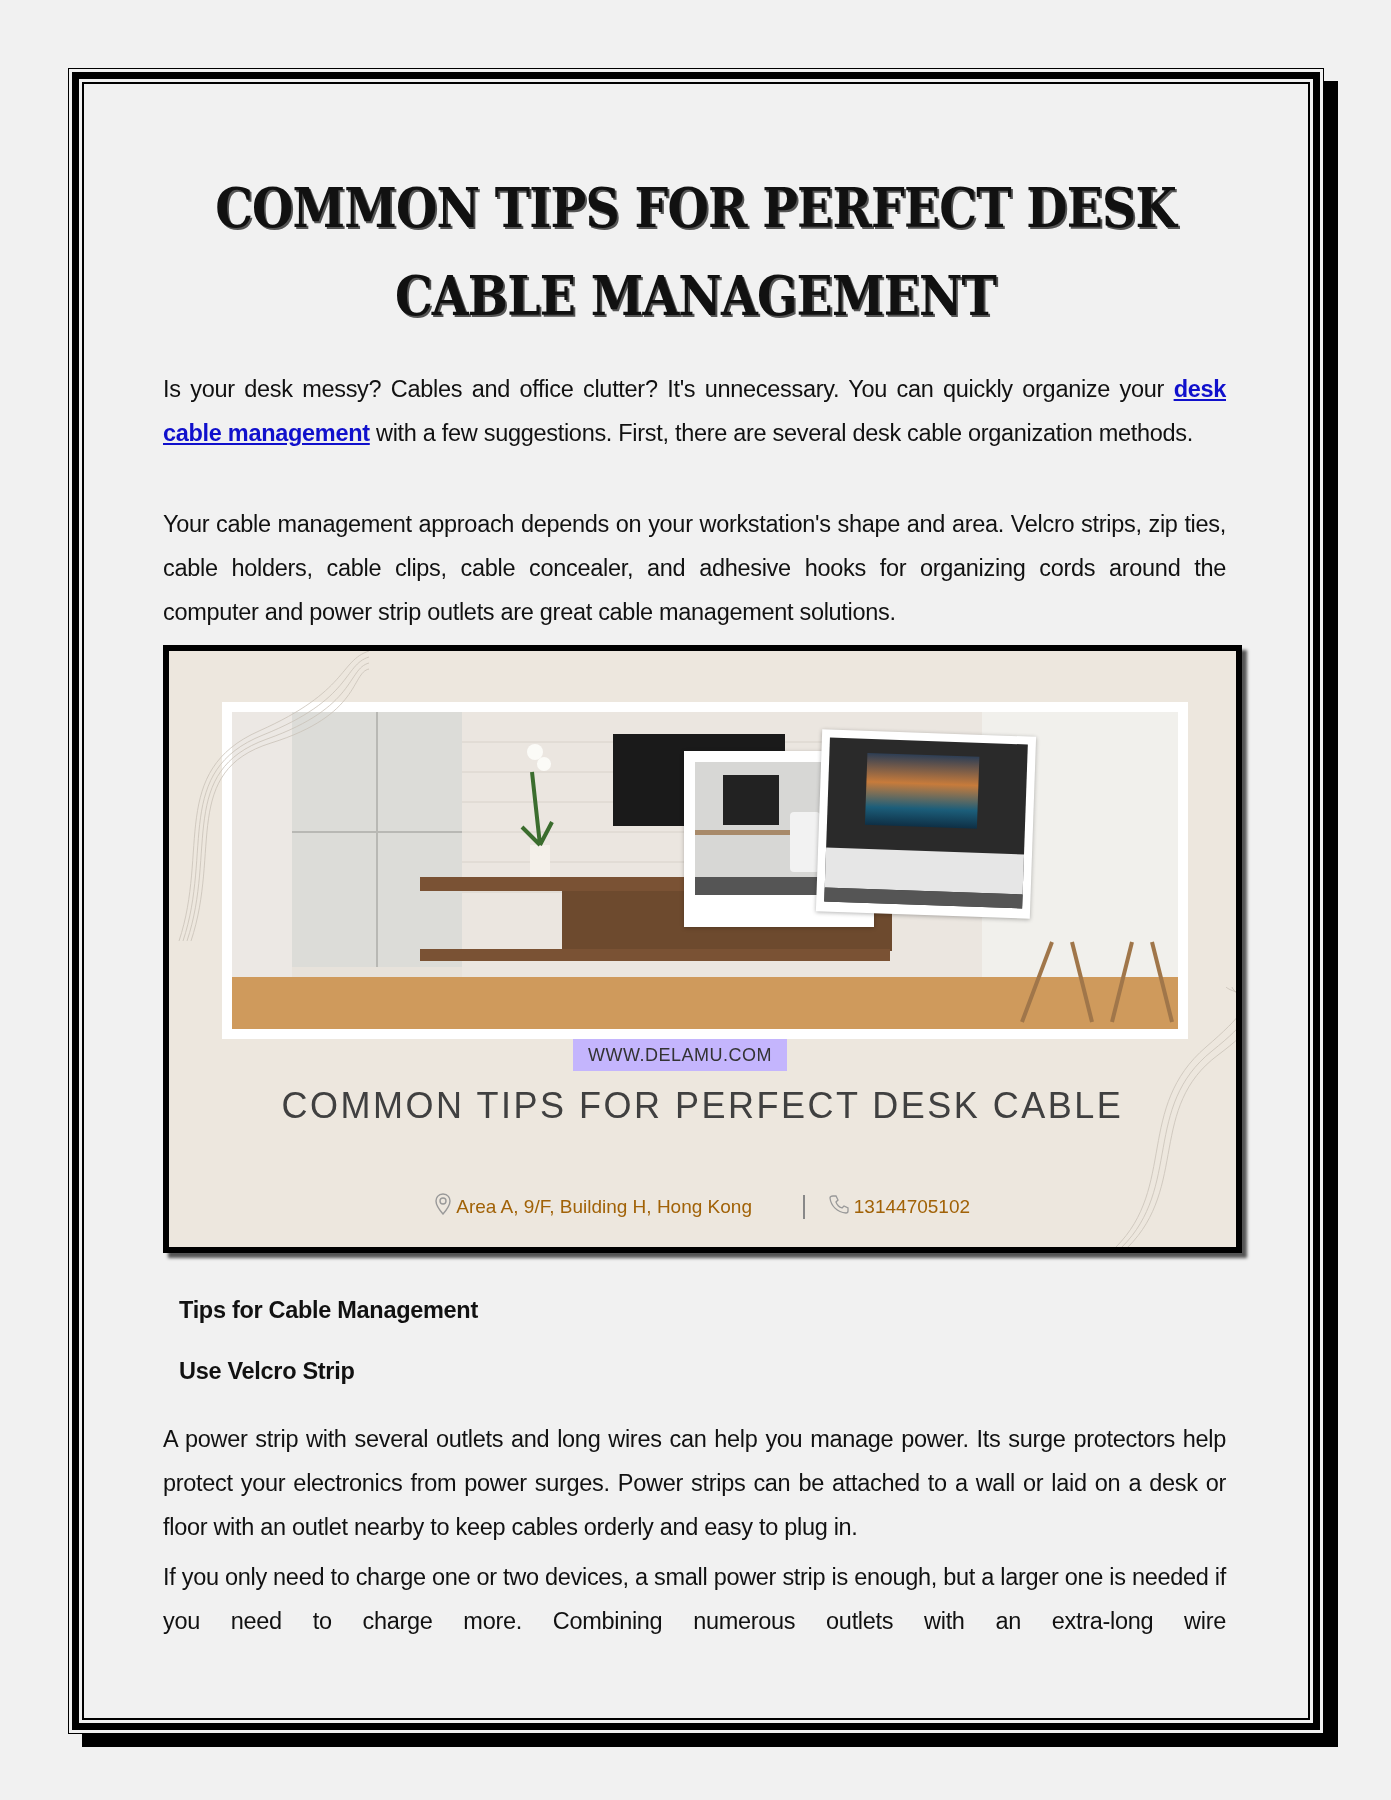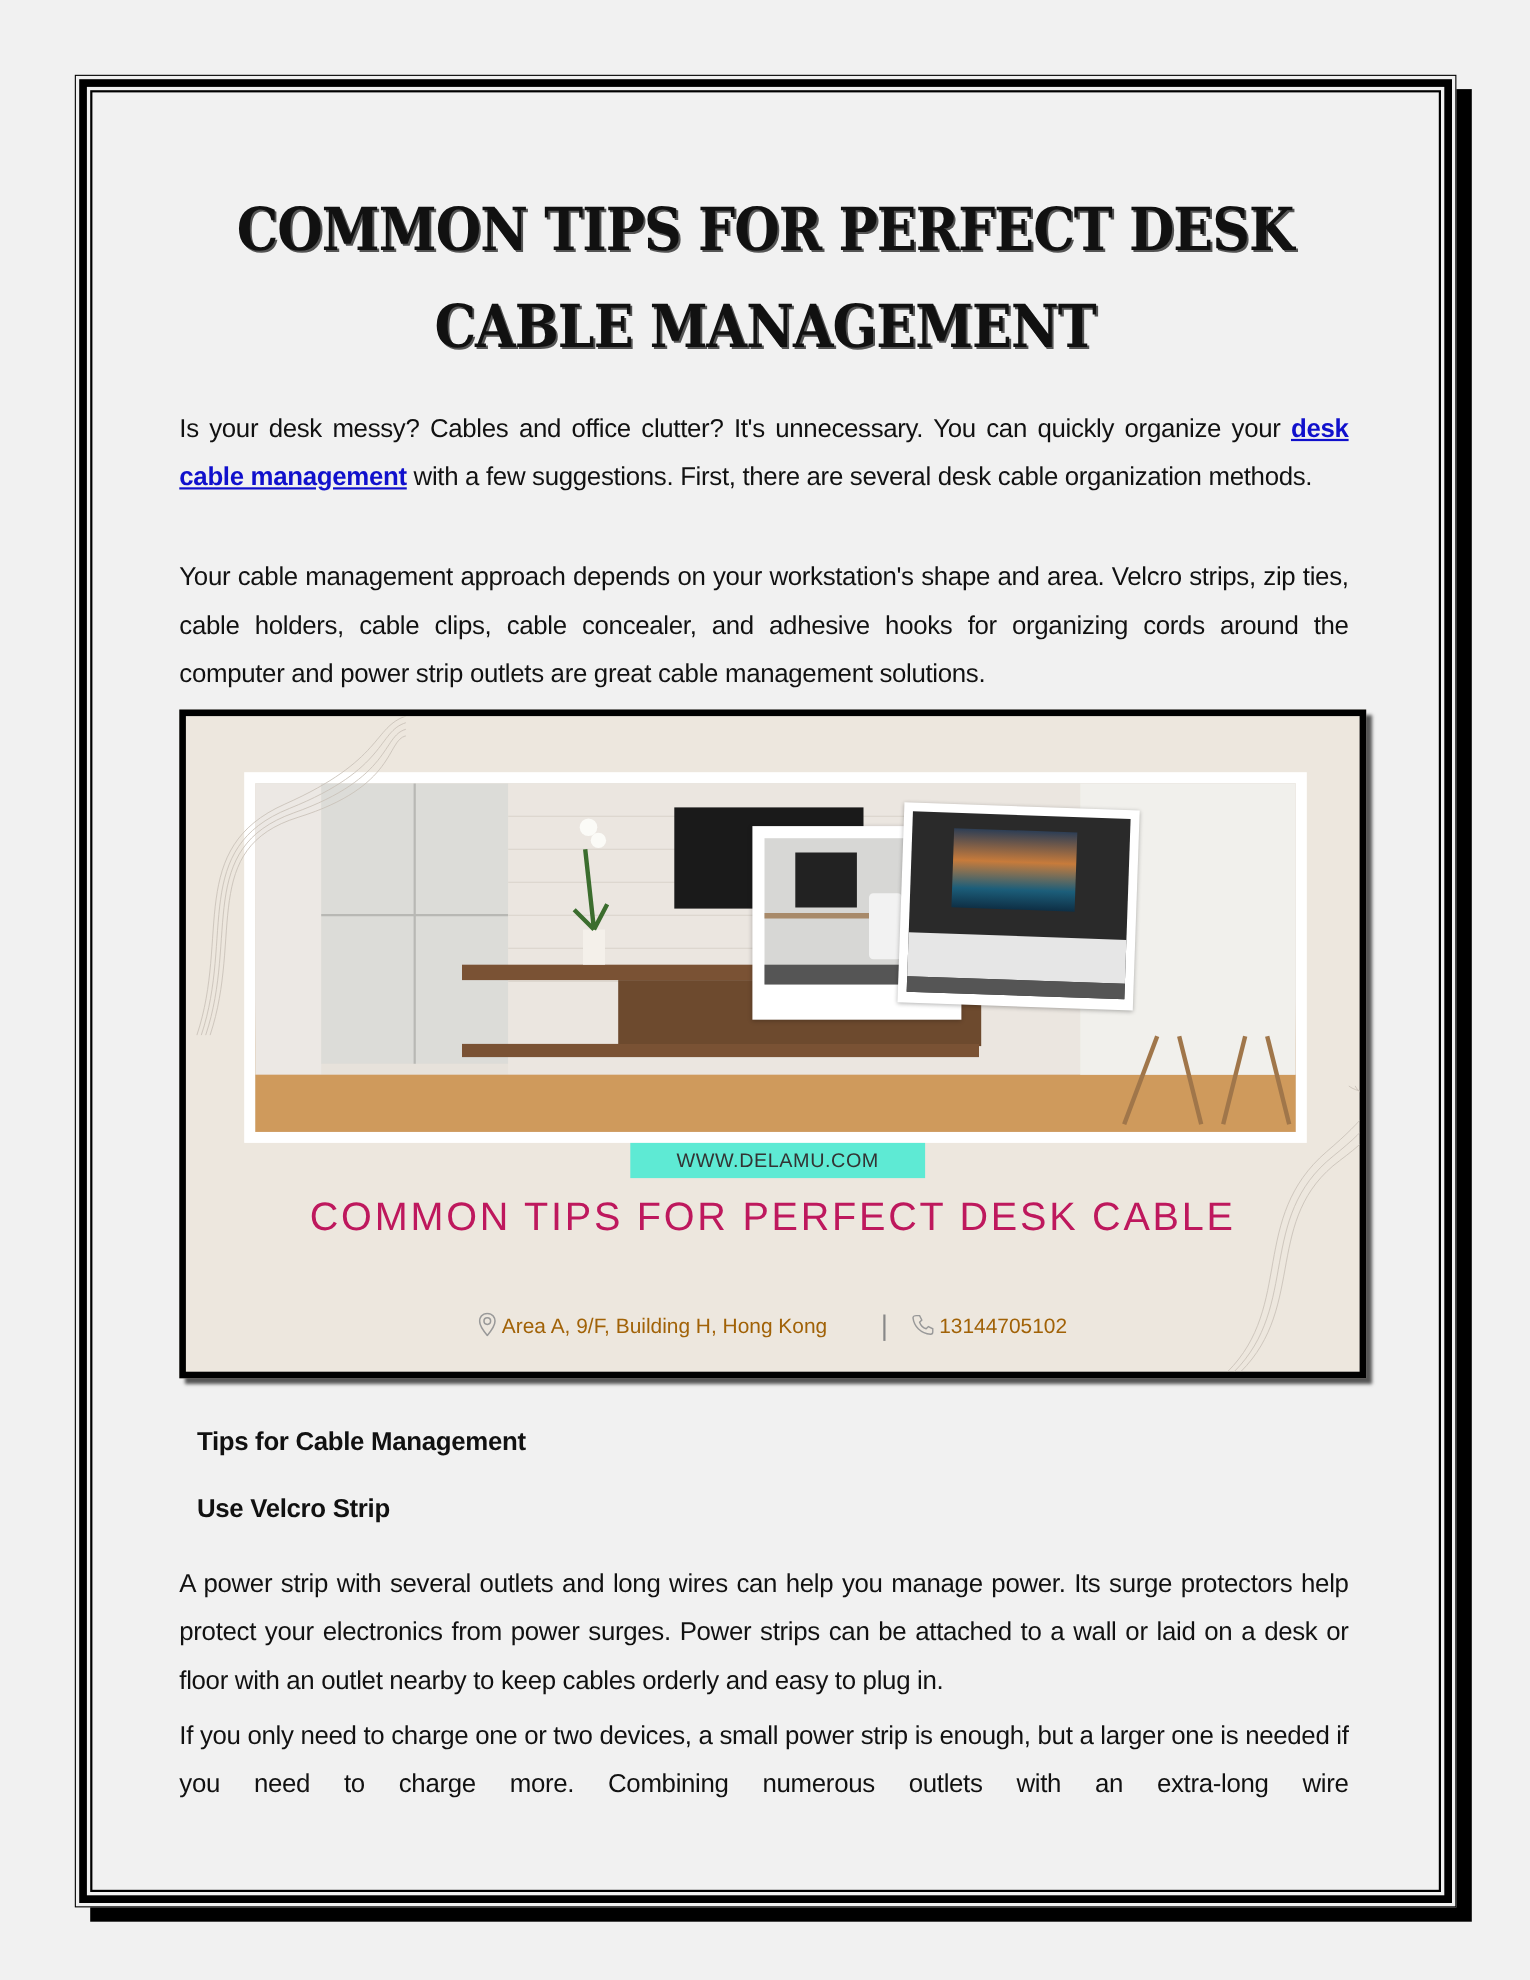--- a/index.html
+++ b/index.html
@@ -20,24 +20,24 @@
   .body-text { position: absolute; left: 163px; width: 1063px; font-family: "Liberation Sans", sans-serif;
     font-size: 23.5px; line-height: 44px; text-align: justify; letter-spacing: -0.3px; }
   .link { color: #1010cc; font-weight: bold; text-decoration: underline; cursor: pointer; }
   .heading { position: absolute; left: 163px; font-weight: bold; font-size: 23.5px; letter-spacing: -0.3px; margin-left: 16px; }
 
   .banner { position: absolute; left: 163px; top: 645px; width: 1079px; height: 608px; border: 6px solid #000;
     box-sizing: border-box; background: #ede7de; box-shadow: 5px 5px 3px #555; overflow: hidden; }
   .photo-frame { position: absolute; left: 53px; top: 51px; width: 966px; height: 337px; background: #fff; }
   .photo { position: absolute; left: 63px; top: 61px; width: 946px; height: 317px; overflow: hidden;
     background: linear-gradient(180deg, #e8e3dc 0%, #e6e0d9 62%, #c89a62 75%, #d9a972 100%); }
-  .web-tab { position: absolute; left: 404px; top: 388px; width: 268px; height: 32px; background: #5eead4;
+  .web-tab { position: absolute; left: 404px; top: 388px; width: 214px; height: 32px; background: #c4b5fd;
     text-align: center; font-size: 18px; line-height: 32px; color: #333; letter-spacing: 0.5px; }
   .banner-title { position: absolute; left: 0; right: 0; top: 430px; text-align: center; font-size: 36px;
-    letter-spacing: 2.5px; line-height: 50px; color: #be185d; font-weight: 300; }
+    letter-spacing: 2.5px; line-height: 50px; color: #404040; font-weight: 300; }
   .contact { position: absolute; top: 542px; left: 0; right: 0; text-align: center; font-size: 19px; color: #a16207; }
   .contact span { vertical-align: middle; }
   .sep { display: inline-block; width: 2px; height: 24px; background: #888; margin: 0 18px 0 46px; vertical-align: middle; }
 </style>
 </head>
 <body>
 
 <div class="page-shadow"></div>
 <div class="frame-outer">
   <div class="frame-thick"></div>

